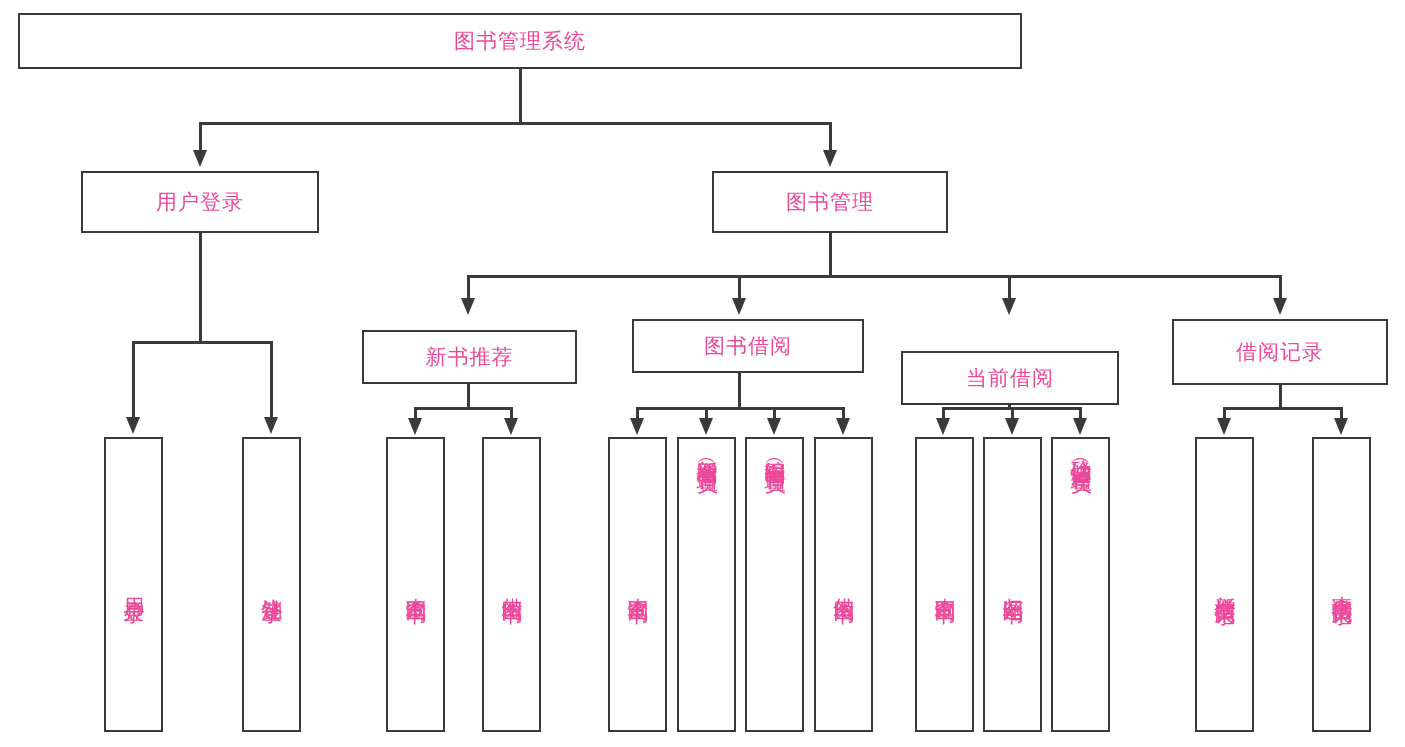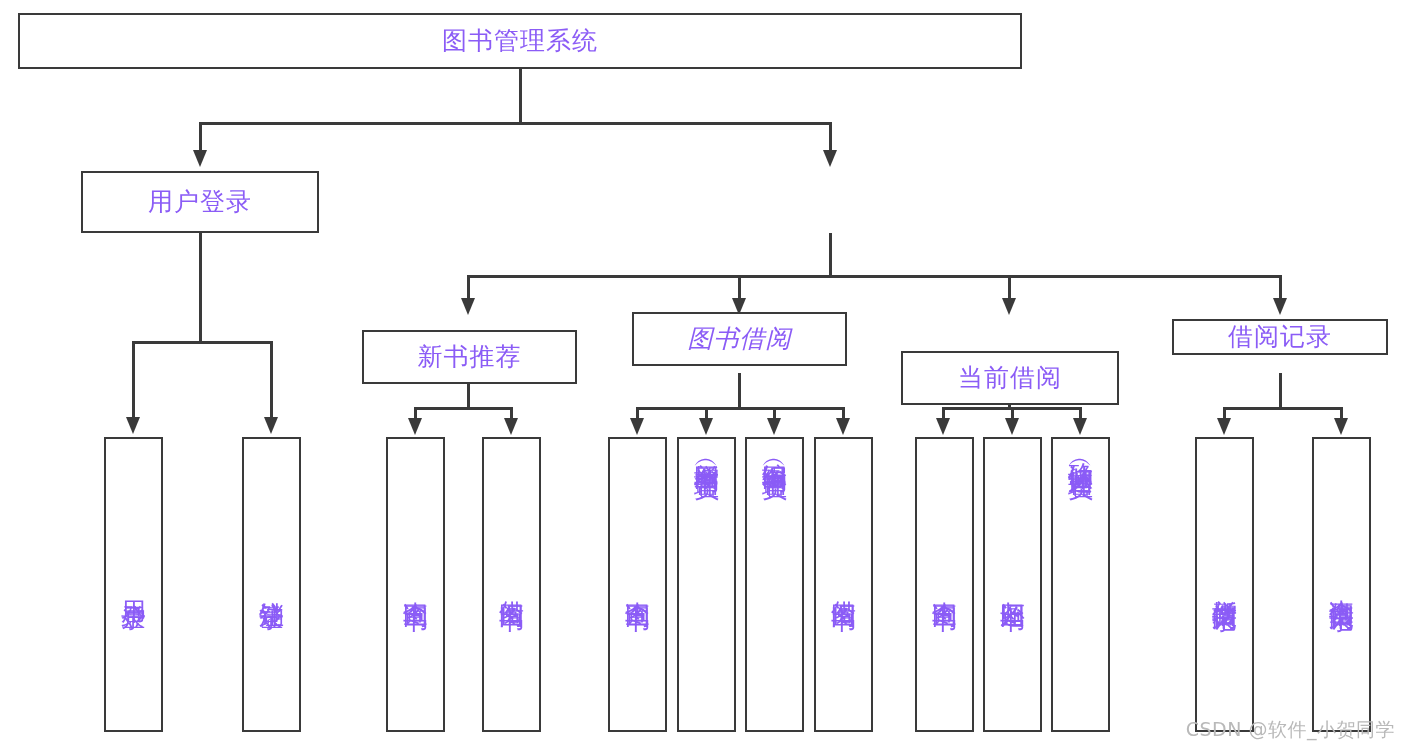--- a/index.html
+++ b/index.html
@@ -22,22 +22,22 @@
     position: absolute;
     box-sizing: border-box;
     border: 2.5px solid #3a3a3a;
     background: #ffffff;
     display: flex;
     align-items: center;
     justify-content: center;
     z-index: 3;
   }
   .node .label {
-    color: #8b5cf6;
-    font-size: 25px;
+    color: #ec4899;
+    font-size: 21px;
     line-height: 1.28;
     letter-spacing: 1px;
     white-space: nowrap;
   }
   
   .node.vertical {
     align-items: flex-start;
     padding-top: 4px;
   }
   .node.vertical .label {
@@ -150,31 +150,34 @@
   <div class="vline" style="left:1340px; top:407px; height:12px;"></div>
   <div class="arrow" style="left:1333.5px; top:418px;"></div>
 
   <div class="node" id="node-root" style="left: 18px; top: 13px; width: 1004px; height: 56px;">
     <span class="label">图书管理系统</span>
   </div>
 
   <div class="node" id="node-l2-0" style="left: 81px; top: 171px; width: 238px; height: 62px;">
     <span class="label">用户登录</span>
   </div>
+  <div class="node" id="node-l2-1" style="left: 712px; top: 171px; width: 236px; height: 62px;">
+    <span class="label">图书管理</span>
+  </div>
 
   <div class="node" id="node-l3-0" style="left: 362px; top: 319px; width: 215px; height: 54px; margin-top: 11px;">
     <span class="label">新书推荐</span>
   </div>
-  <div class="node" id="node-l3-1" style="left: 632px; top: 312px; width: 215px; height: 54px; font-style: italic;">
+  <div class="node" id="node-l3-1" style="left: 632px; top: 319px; width: 232px; height: 54px;">
     <span class="label">图书借阅</span>
   </div>
   <div class="node" id="node-l3-2" style="left: 901px; top: 319px; width: 218px; height: 54px; margin-top: 32px;">
     <span class="label">当前借阅</span>
   </div>
-  <div class="node" id="node-l3-3" style="left: 1172px; top: 319px; width: 216px; height: 36px;">
+  <div class="node" id="node-l3-3" style="left: 1172px; top: 319px; width: 216px; height: 66px;">
     <span class="label">借阅记录</span>
   </div>
 
   <div class="node vertical mid" id="node-leaf-0" style="left: 104px; top: 437px; width: 59px; height: 295px;">
     <span class="label">用户登录</span>
   </div>
   <div class="node vertical mid" id="node-leaf-1" style="left: 242px; top: 437px; width: 59px; height: 295px;">
     <span class="label">注销登录</span>
   </div>
   <div class="node vertical mid" id="node-leaf-2" style="left: 386px; top: 437px; width: 59px; height: 295px;">
@@ -204,14 +207,13 @@
   <div class="node vertical" id="node-leaf-10" style="left: 1051px; top: 437px; width: 59px; height: 295px;">
     <span class="label">确认归还（管理员）</span>
   </div>
   <div class="node vertical mid" id="node-leaf-11" style="left: 1195px; top: 437px; width: 59px; height: 295px;">
     <span class="label">新增借阅记录</span>
   </div>
   <div class="node vertical mid" id="node-leaf-12" style="left: 1312px; top: 437px; width: 59px; height: 295px;">
     <span class="label">查询借阅记录</span>
   </div>
 
-  <div id="watermark">CSDN @软件_小贺同学</div>
 </div>
 
 </body></html>

